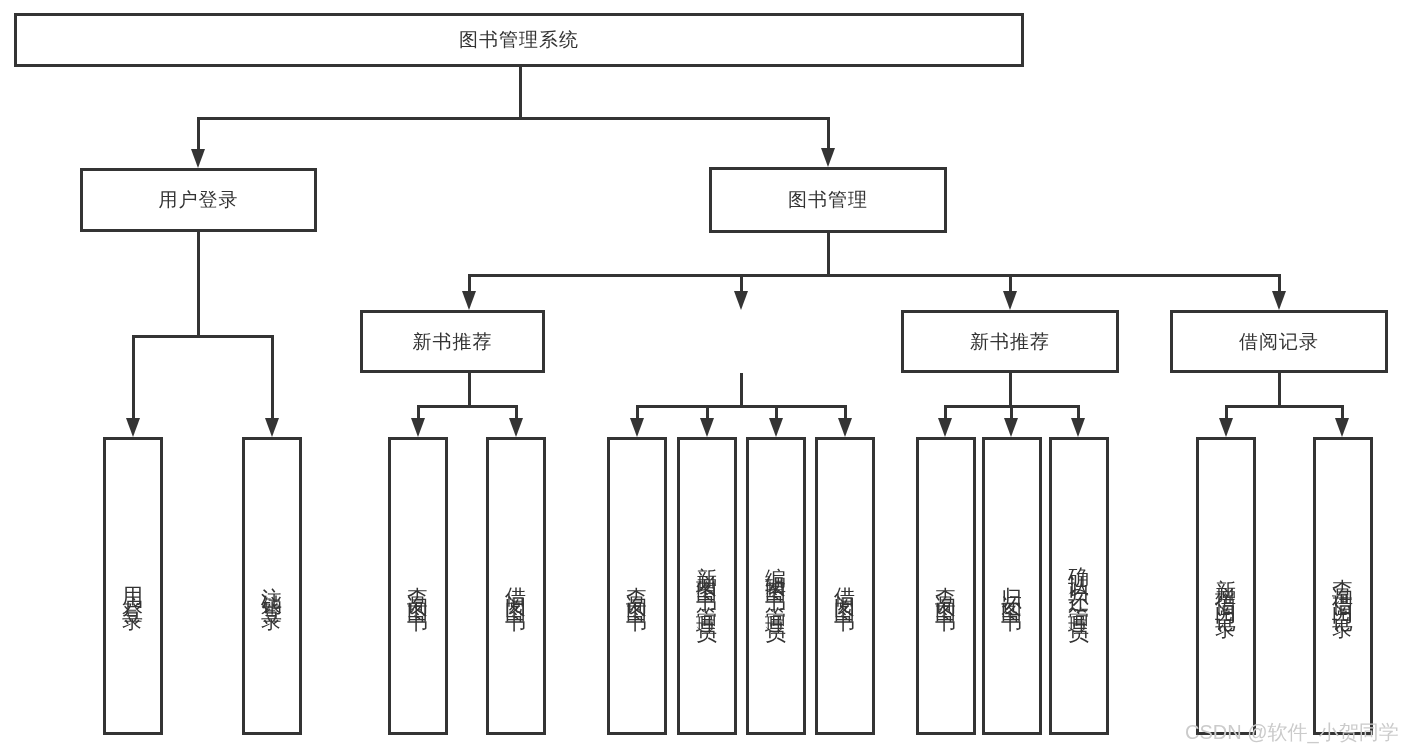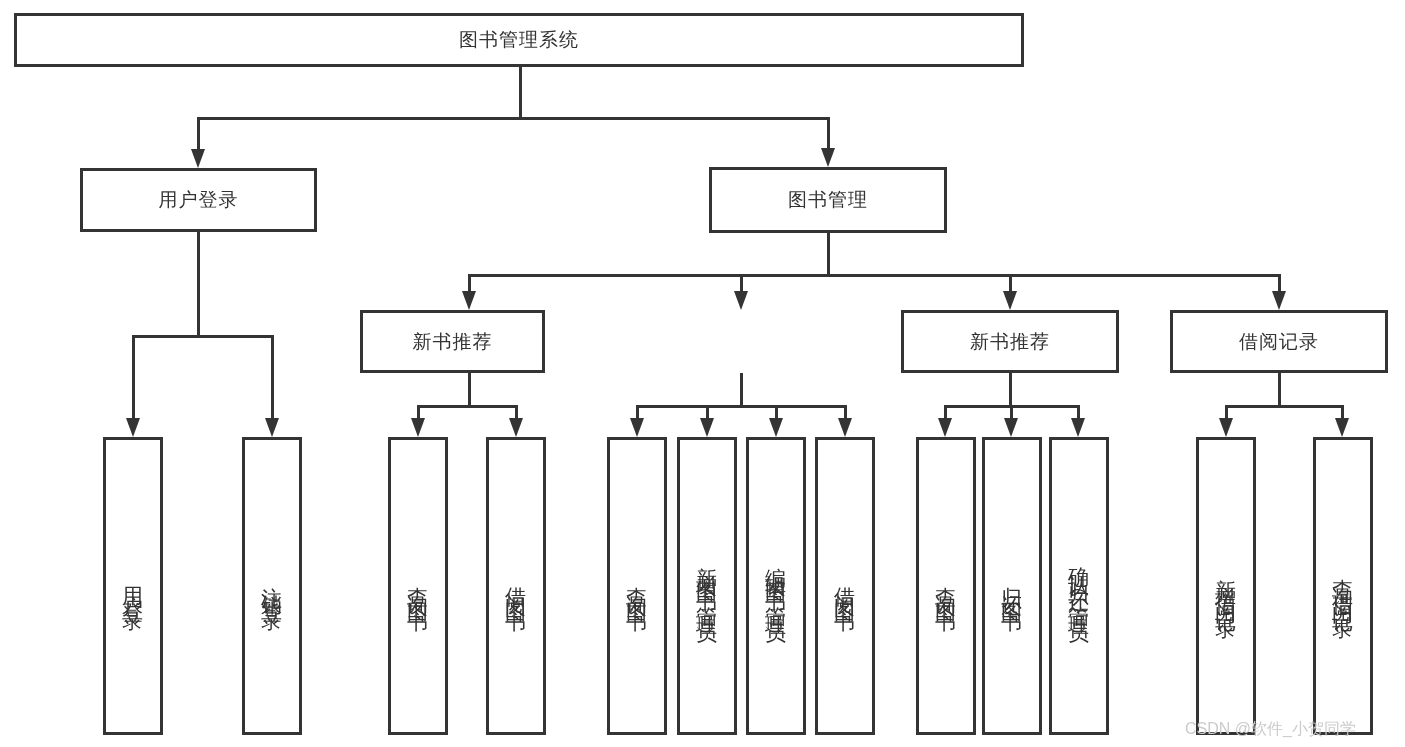--- a/index.html
+++ b/index.html
@@ -22,21 +22,21 @@
   }
   .hline{position:absolute;height:3px;background:#343434;}
   .vline{position:absolute;width:3px;background:#343434;}
   .arrowhead{
     position:absolute;width:0;height:0;
     border-left:7px solid transparent;border-right:7px solid transparent;
     border-top:19px solid #343434;
   }
   .watermark{
     position:absolute;left:1185px;top:719px;width:220px;
-    font-size:16px;color:#cbcbcb;white-space:nowrap;z-index:5;
+    font-size:20px;color:#cbcbcb;white-space:nowrap;z-index:5;
     letter-spacing:0px;
   }
 </style>
 </head>
 <body>
 
 <div class="stage">
 
   <div class="box" style="left:14px;top:13px;width:1010px;height:54px;font-family:Liberation Mono, monospace;">
     <span class="hlabel">图书管理系统</span>

